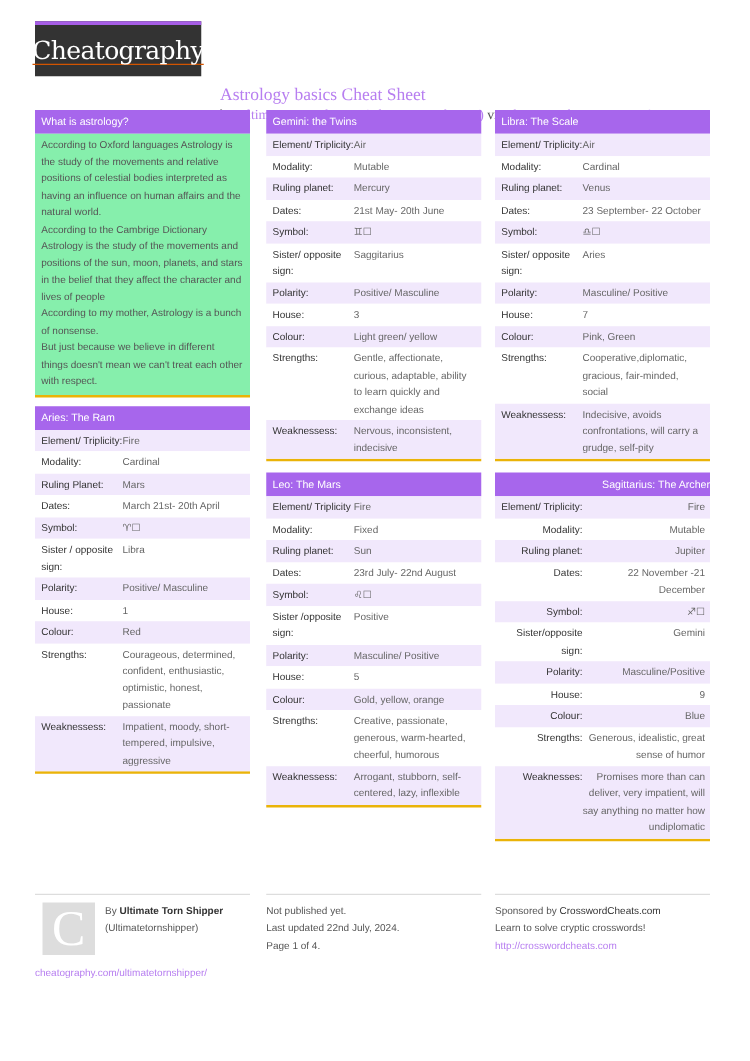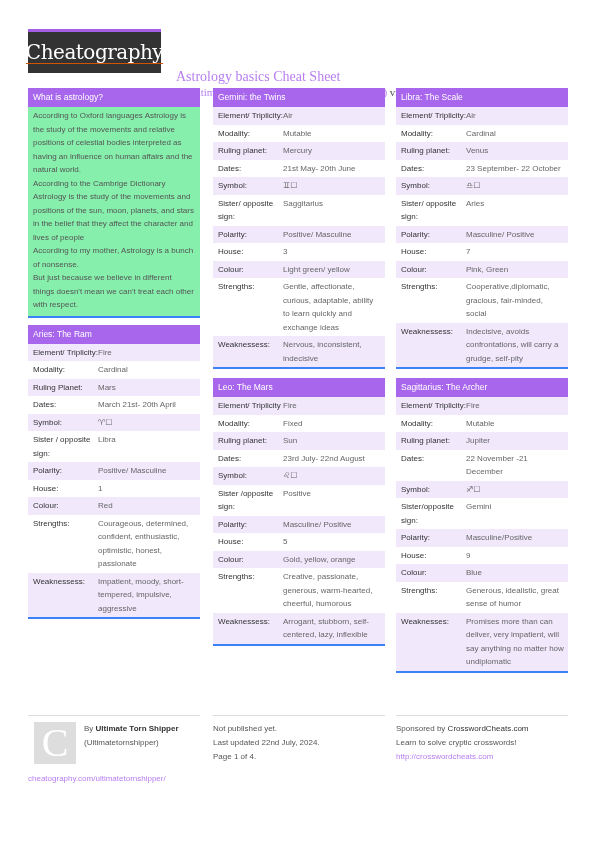--- a/index.html
+++ b/index.html
@@ -1,38 +1,38 @@
 <!DOCTYPE html>
 <html><head>
 <meta charset="utf-8">
 <style>
   html, body { margin: 0; padding: 0; }
   body {
     width: 600px; height: 849px; background: #ffffff; position: relative;
     font-family: "Liberation Sans", sans-serif; color: #444; overflow: hidden;
   }
   .logo {
-    position: absolute; left: 28px; top: 29px; width: 133px; height: 44px;
+    position: absolute; left: 28px; top: 17px; width: 133px; height: 44px;
     background: #333333; border-top: 3px solid #a75ee6; box-sizing: border-box;
     display: flex; align-items: center; justify-content: center;
   }
   .logo-text {
     font-family: "DejaVu Serif", serif; font-size: 20px; color: #ffffff;
     border-bottom: 1px solid #d35400; line-height: 20px; padding-bottom: 1px;
     letter-spacing: -0.5px;
   }
   .title-block { position: absolute; left: 176px; top: 36px; font-family: "Liberation Serif", serif; margin-top: 32px; }
   .title { font-size: 14px; color: #b77ef0; line-height: 17px; }
   .byline { font-size: 11px; color: #555; line-height: 15px; white-space: nowrap; }
   .byline .link { color: #b77ef0; }
 
   .col { position: absolute; top: 88px; width: 172px; }
   .col1 { left: 28px; } .col2 { left: 213px; } .col3 { left: 396px; }
 
-  .section { margin-bottom: 7px; border-bottom: 2px solid #3b82f6; }
+  .section { margin-bottom: 7px; border-bottom: 2px solid #eab308; }
   .section-head {
     background: #a766ec; color: #fff; font-size: 8.5px; height: 19px; line-height: 19px;
     padding-left: 5px;
   }
   .section-body-text {
     background: #86efac; font-size: 8px; line-height: 13.5px; color: #555;
     padding: 2px 5px 4px 5px;
   }
   .row { display: flex; font-size: 8px; line-height: 13.5px; padding: 2px 0 2px 0; }
   .row:nth-child(odd) { background: #f1e8fc; }
@@ -275,21 +275,21 @@
         <div class="row">
           <div class="k">Strengths:</div>
           <div class="v">Cooperative,diplomatic, gracious, fair-minded, social</div>
         </div>
         <div class="row">
           <div class="k">Weaknessess:</div>
           <div class="v">Indecisive, avoids confrontations, will carry a grudge, self-pity</div>
         </div>
       </div>
   </div>
-  <div class="section" style="margin-top:9px;">
+  <div class="section" style="margin-top:9px;text-align:right;">
     <div class="section-head">Sagittarius: The Archer</div>
     <div class="rows">
         <div class="row">
           <div class="k">Element/ Triplicity:</div>
           <div class="v">Fire</div>
         </div>
         <div class="row">
           <div class="k">Modality:</div>
           <div class="v">Mutable</div>
         </div>

